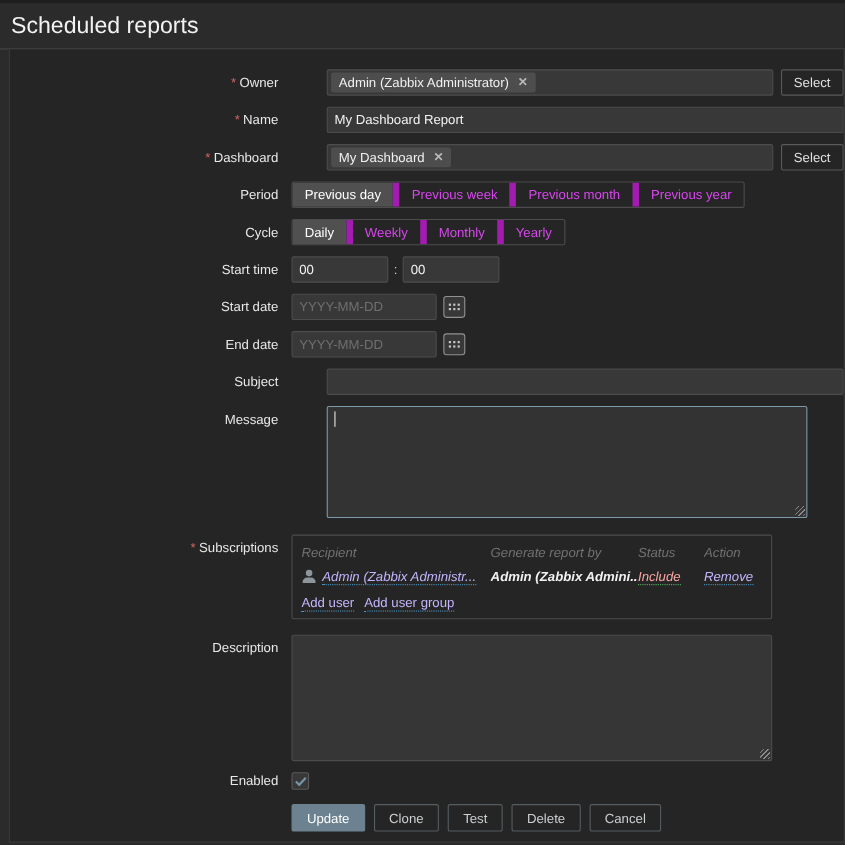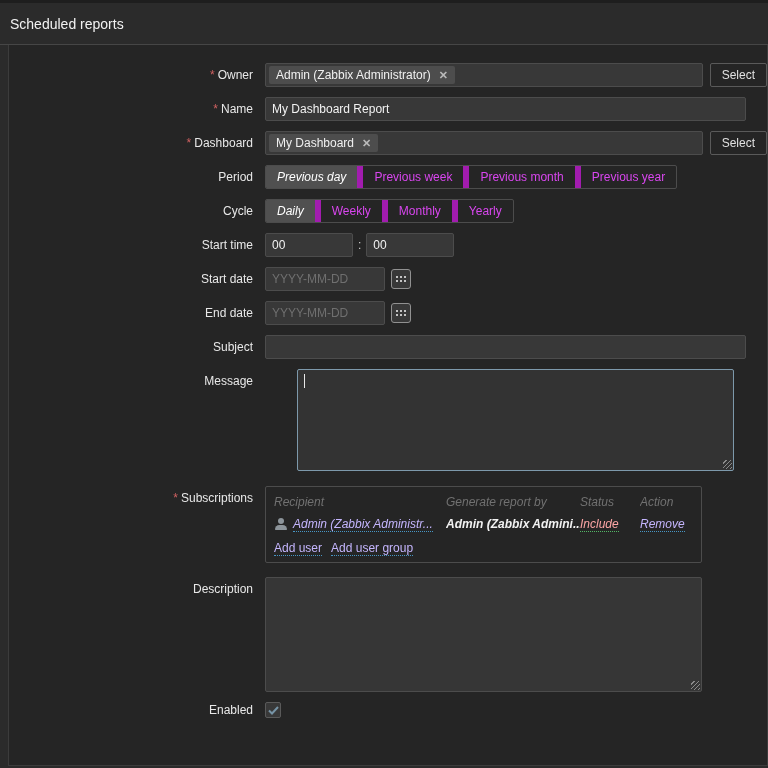--- a/index.html
+++ b/index.html
@@ -13,21 +13,21 @@
   }
   
   .dlg-header {
     height: 42px;
     display: flex;
     align-items: center;
     padding-left: 10px;
     background: #2b2b2b;
     border-bottom: 1px solid #464646;
   }
-  .dlg-title { font-size: 14px; color: #f2f2f2; }
+  .dlg-title { font-size: 21px; color: #f2f2f2; }
   
   .panel {
     position: absolute;
     left: 8px; right: 0; top: 45px; bottom: 2px;
     background: #252525;
     border: 1px solid #3c3c3c;
     border-top: none;
     padding-top: 18px;
     overflow: hidden;
   }
@@ -49,23 +49,23 @@
     background: #383838;
     border: 1px solid #4c4c4c;
     border-radius: 2px;
     color: #f2f2f2;
     height: 24px;
     font: 12px "Liberation Sans", sans-serif;
     padding: 0 6px;
     outline: none;
   }
   .tinput::placeholder { color: #6f6f6f; opacity: 1; }
-  .w-full { width: 481px; }
+  .w-full { width: 481px; margin-left: 32px; }
   .w-time { width: 88px; }
-  .w-date { width: 120px; }
+  .w-date { width: 132px; }
   .msel { display: flex; align-items: center; padding: 0 3px; }
   .chip {
     background: #4d4d4d;
     border-radius: 2px;
     height: 18px;
     display: inline-flex;
     align-items: center;
     padding: 0 7px;
     color: #f0f0f0;
     white-space: nowrap;
@@ -100,21 +100,21 @@
   }
   .seg {
     display: flex;
     align-items: center;
     padding: 0 11px;
     color: #d946ef;
     border-left: 6px solid #a21caf;
     cursor: pointer;
     white-space: nowrap;
   }
-  .seg:first-child { border-left: none; font-style: italic; }
+  .seg:first-child { border-left: none; }
   .seg.selected { background: #505050; color: #ffffff; }
   
   .cal-btn {
     width: 20px; height: 20px;
     margin-left: 6px;
     background: #383838;
     border: 1px solid #919191;
     border-radius: 3px;
     display: inline-flex;
     align-items: center;
@@ -387,14 +387,22 @@
 
   <div class="row" style="margin-bottom:0;">
     <div class="flabel">Enabled</div>
     <span class="checkbox">
       <svg width="11" height="9" viewBox="0 0 11 9">
         <polyline points="1,4.5 4,7.5 10,1" fill="none" stroke="#7693a5" stroke-width="2"></polyline>
       </svg>
     </span>
   </div>
 
+  <div class="row btn-row">
+    <div class="flabel"></div>
+    <button class="btn primary">Update</button>
+    <button class="btn">Clone</button>
+    <button class="btn">Test</button>
+    <button class="btn">Delete</button>
+    <button class="btn">Cancel</button>
+  </div>
 
 </div>
 
 </body></html>

